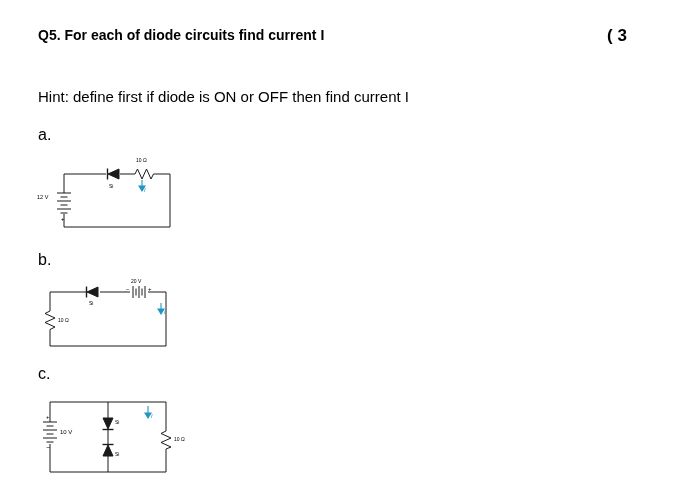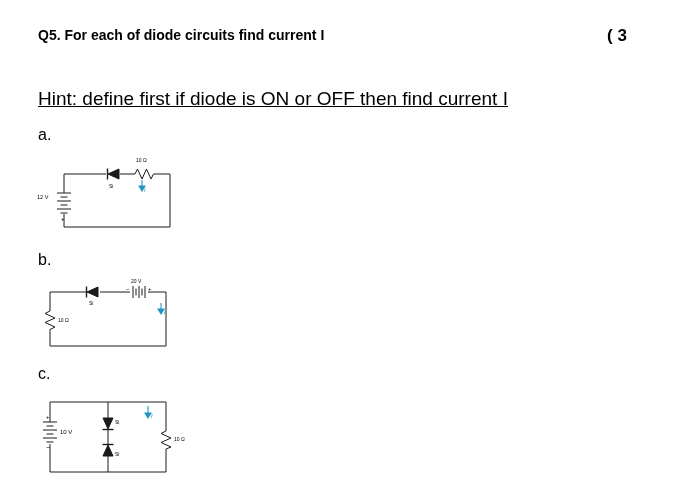--- a/index.html
+++ b/index.html
@@ -34,22 +34,21 @@
     position: absolute;
     left: 607px;
     top: 26px;
     font-size: 17px;
     font-weight: bold;
   }
   .hint {
     position: absolute;
     left: 38px;
     top: 88px;
-    font-size: 19px;
-    text-decoration: underline;
+    font-size: 15px;
     white-space: nowrap;
   }
   .label-a { position: absolute; left: 38px; top: 126px; font-size: 16px; }
   .label-b { position: absolute; left: 38px; top: 251px; font-size: 16px; }
   .label-c { position: absolute; left: 38px; top: 365px; font-size: 16px; }
 
   .circuit { position: absolute; }
   .circuit svg { display: block; }
   #circuit-a { left: 28px; top: 152px; }
   #circuit-b { left: 28px; top: 278px; }

